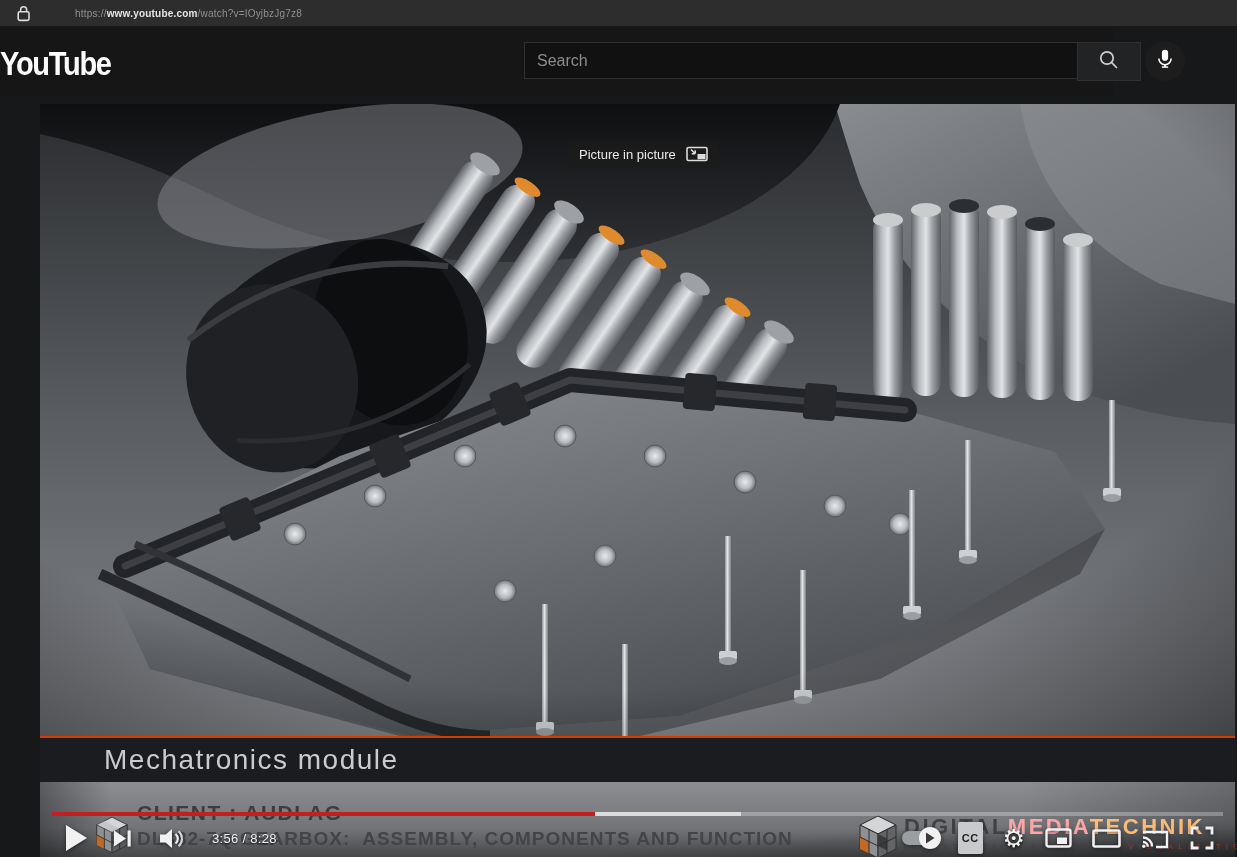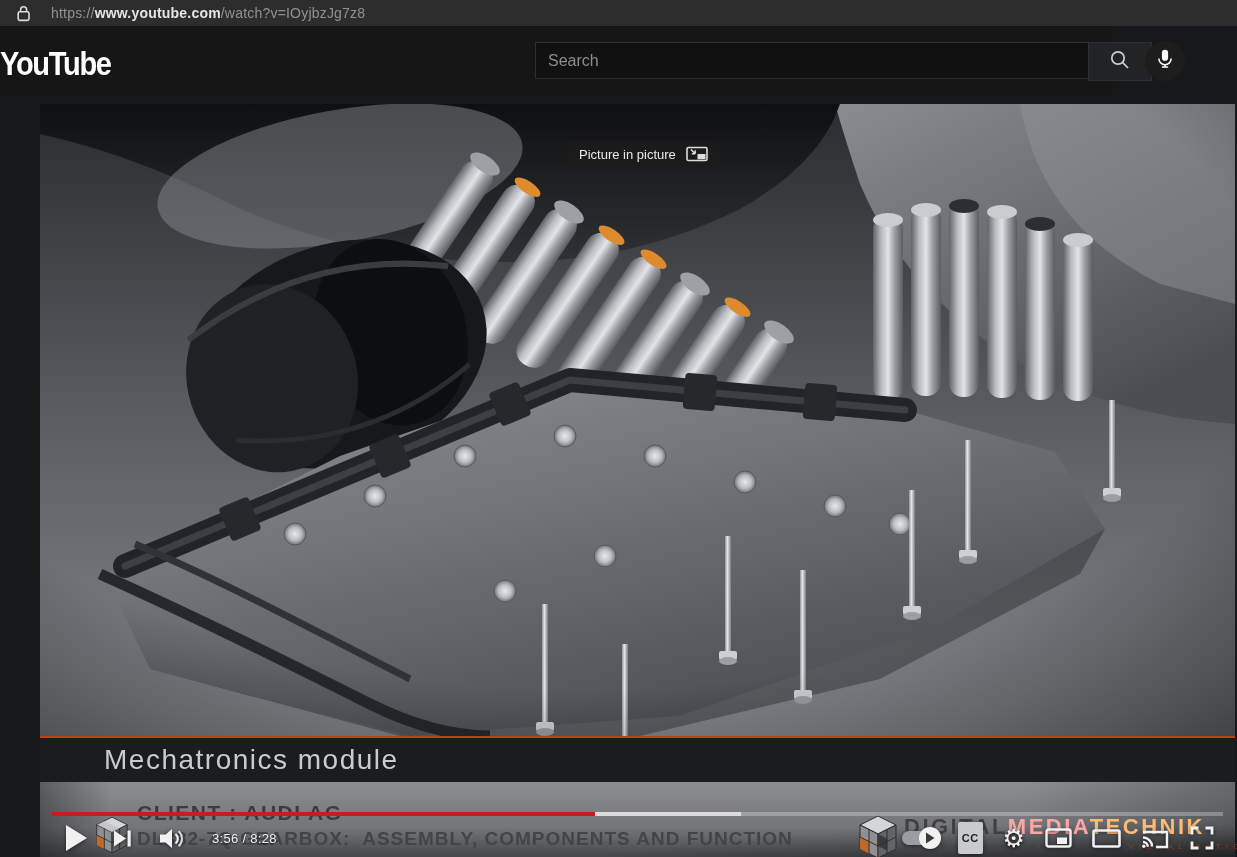--- a/index.html
+++ b/index.html
@@ -3,28 +3,28 @@
 <meta charset="utf-8">
 <style>
   html,body{margin:0;padding:0;background:#1a1b1e;width:1237px;height:857px;overflow:hidden;
     font-family:"Liberation Sans",sans-serif;-webkit-font-smoothing:antialiased;}
   .stage{position:relative;width:1237px;height:857px;background:#17181a;}
 
   
   .urlbar{position:absolute;left:0;top:0;width:1237px;height:26px;background:#2d2d2e;
     display:flex;align-items:center;}
   .lock{margin-left:16px;display:flex;align-items:center;}
-  .url{margin-left:20px;font-size:14px;color:#8f9193;letter-spacing:.2px;white-space:pre;}
+  .url{margin-left:44px;font-size:10px;color:#8f9193;letter-spacing:.2px;white-space:pre;}
   .url .domain{color:#e4e5e6;font-weight:700;}
 
   
   .appbar{position:absolute;left:0;top:26px;width:1113px;height:70px;background:#161616;}
   .yt-logo{position:absolute;left:0px;top:19px;color:#fff;font-size:33px;font-weight:700;
     letter-spacing:-1.5px;transform:scaleX(.88);transform-origin:left center;cursor:pointer;}
-  .search-wrap{position:absolute;left:535px;top:16px;display:flex;}
+  .search-wrap{position:absolute;left:524px;top:16px;display:flex;}
   .search-input{width:528px;height:35px;background:#111112;border:1px solid #2f3031;border-right:none;
     color:#ddd;font-size:16px;padding:0 12px;outline:none;font-family:"Liberation Sans",sans-serif;}
   .search-input::placeholder{color:#8a8c8e;}
   .search-btn{width:62px;height:37px;background:#222324;border:1px solid #2f3031;display:flex;
     align-items:center;justify-content:center;cursor:pointer;}
   .mic-btn{position:absolute;left:1145px;top:15px;width:40px;height:40px;border-radius:50%;
     background:#1d1d1e;display:flex;align-items:center;justify-content:center;cursor:pointer;}
 
   
   .video{position:absolute;left:40px;top:104px;width:1195px;height:761px;background:#3a3c3f;cursor:pointer;}

